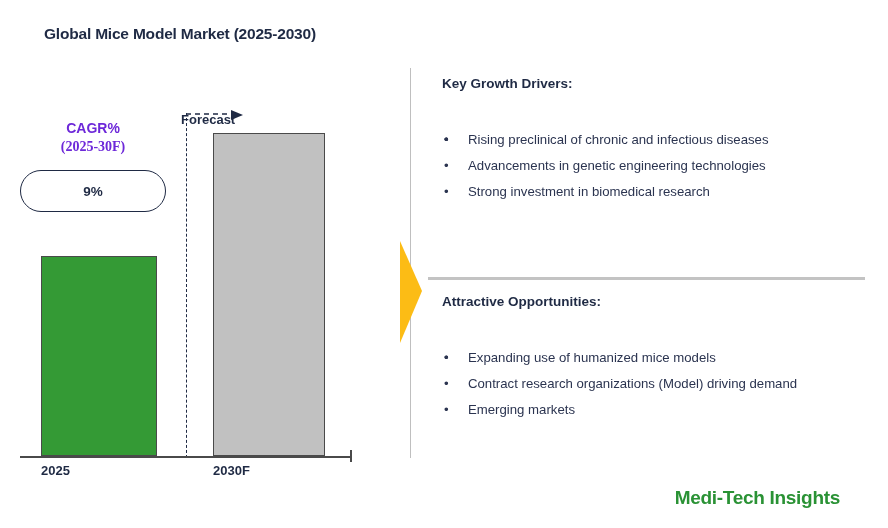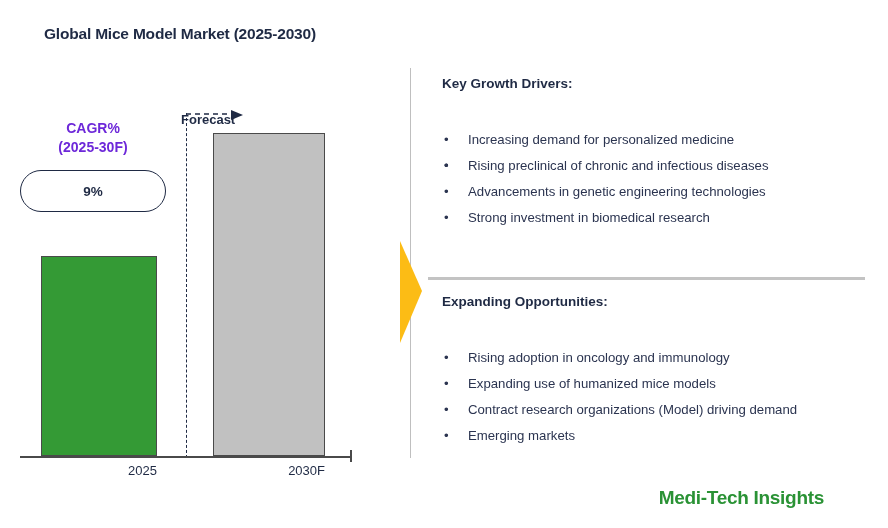--- a/index.html
+++ b/index.html
@@ -43,21 +43,21 @@
     position: absolute;
     left: 20px;
     top: 119px;
     width: 146px;
     text-align: center;
     font-size: 14px;
     font-weight: bold;
     color: #6d28d9;
     line-height: 1.33;
   }
-  #cagr-caption .line2 { display: block; }
+  #cagr-caption .line2 { display: block; font-family: Liberation Serif, serif; }
 
   
   #cagr-pill {
     position: absolute;
     left: 20px;
     top: 170px;
     width: 146px;
     height: 42px;
     box-sizing: border-box;
     border: 1.4px solid #1f2a44;
@@ -136,23 +136,23 @@
     width: 2px;
     height: 12px;
     background: #4a4a4a;
   }
 
   
   .cat-label {
     position: absolute;
     top: 463px;
     font-size: 13px;
-    font-weight: normal;
-    color: #1f2a44;
-    text-align: right;
+    font-weight: bold;
+    color: #1f2a44;
+    text-align: left;
   }
   #cat-2025 { left: 41px; width: 116px; }
   #cat-2030 { left: 213px; width: 112px; }
 
   
   #panel-divider {
     position: absolute;
     left: 410px;
     top: 68px;
     width: 1px;
@@ -219,21 +219,21 @@
     left: 0px;
     top: 277px;
     width: 437px;
     height: 3px;
     background: #c3c3c3;
   }
 
   
   #brand-logo {
     position: absolute;
-    right: 64px;
+    right: 48px;
     top: 487px;
     font-size: 19px;
     font-weight: bold;
     color: #2a9235;
     letter-spacing: -0.3px;
     white-space: nowrap;
   }
 </style>
 </head>
 <body>
@@ -273,47 +273,45 @@
   <polygon points="2,0 24,50 2,102" fill="#fcbc15"></polygon>
 </svg>
 
 <div id="info-panel">
 
   <div class="section-heading" id="drivers-heading">Key Growth Drivers:</div>
 
   <ul class="bullet-list" id="drivers-list">
     <li>
       <span class="dot">•</span>
-      <span>Increasing demand for personalized medicine</span>
     </li>
     <li>
       <span class="dot">•</span>
     </li>
     <li>
       <span class="dot">•</span>
       <span>Rising preclinical of chronic and infectious diseases</span>
     </li>
     <li>
       <span class="dot">•</span>
       <span>Advancements in genetic engineering technologies</span>
     </li>
     <li>
       <span class="dot">•</span>
       <span>Strong investment in biomedical research</span>
     </li>
   </ul>
 
   <div id="section-divider"></div>
 
-  <div class="section-heading" id="opportunities-heading">Expanding Opportunities:</div>
+  <div class="section-heading" id="opportunities-heading">Attractive Opportunities:</div>
 
   <ul class="bullet-list" id="opportunities-list">
     <li>
       <span class="dot">•</span>
-      <span>Rising adoption in oncology and immunology</span>
     </li>
     <li>
       <span class="dot">•</span>
       <span>Expanding use of humanized mice models</span>
     </li>
     <li>
       <span class="dot">•</span>
       <span>Contract research organizations (Model) driving demand</span>
     </li>
     <li>

